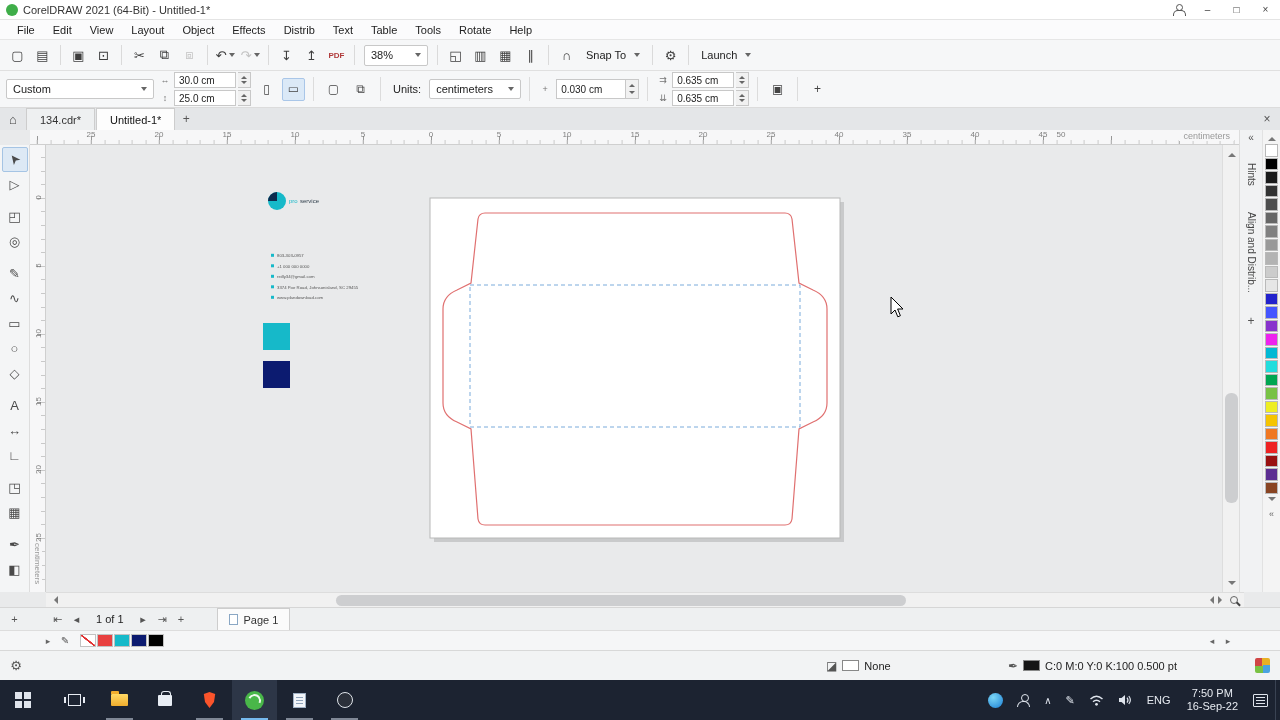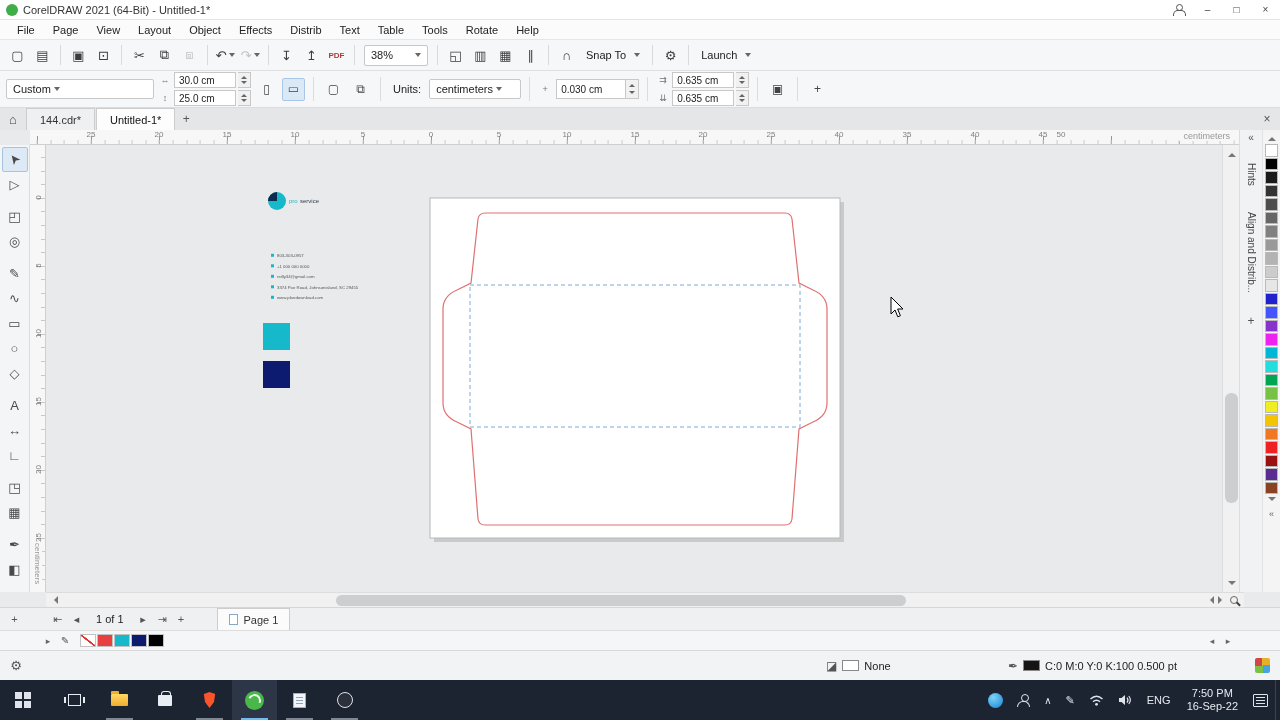--- a/index.html
+++ b/index.html
@@ -26,21 +26,21 @@
   .tb-btn{width:25px;height:24px;display:flex;align-items:center;justify-content:center;color:#3d3d3d;font-size:13px;border-radius:2px}
   .tb-btn.disabled{color:#c3c3c3}
   .tb-txticon{font-size:8px;font-weight:bold;color:#b03a3a}
   .tb-sep{width:1px;height:20px;background:#dadada;margin:0 5px}
   .tb-select{display:flex;align-items:center;justify-content:space-between;height:21px;background:#fff;border:1px solid #c8c8c8;border-radius:2px;padding:0 6px;margin:0 4px;font-size:11px;min-width:64px;color:#222}
   .tb-menubtn{display:flex;align-items:center;font-size:11px;padding:0 7px;gap:5px;color:#222}
   .drop-arrow{width:0;height:0;border-left:3px solid transparent;border-right:3px solid transparent;border-top:4px solid #666;margin-left:3px;flex:none}
 
   
   #propbar{left:0;top:71px;width:1280px;height:37px;background:#f6f7f8;border-bottom:1px solid #dcdcdc;display:flex;align-items:center;padding-left:6px;gap:4px}
-  .pb-select{height:20px;background:#fff;border:1px solid #c8c8c8;display:flex;align-items:center;justify-content:flex-start;padding:0 6px;font-size:11px;border-radius:2px}
+  .pb-select{height:20px;background:#fff;border:1px solid #c8c8c8;display:flex;align-items:center;justify-content:space-between;padding:0 6px;font-size:11px;border-radius:2px}
   .pb-select.preset{width:148px}
   .pb-select.units{width:92px}
   .dim-col{display:flex;flex-direction:column;gap:2px}
   .dim-row{display:flex;align-items:center;gap:2px}
   .pb-ico{width:14px;text-align:center;color:#777;font-size:9px;flex:none}
   .pb-input{width:62px;height:16px;background:#fff;border:1px solid #c8c8c8;font-size:10px;display:flex;align-items:center;padding:0 4px;color:#222}
   .pb-input.tall{height:20px;width:70px}
   .spin{width:13px;display:flex;flex-direction:column;border:1px solid #c8c8c8;border-left:none;background:#f1f1f1;align-self:stretch}
   .spin i{flex:1;display:flex;align-items:center;justify-content:center}
   .tri-up{width:0;height:0;border:3px solid transparent;border-bottom:3px solid #666;margin-bottom:1px}
@@ -187,21 +187,21 @@
       </div>
     <div class="tbc">–</div>
     <div class="tbc">□</div>
     <div class="tbc">×</div>
   </div>
 </div>
 
 <div id="menubar" class="abs">
   <div style="display:flex">
       <div class="menu-item">File</div>
-      <div class="menu-item">Page</div>
+      <div class="menu-item">Edit</div>
       <div class="menu-item">View</div>
       <div class="menu-item">Layout</div>
       <div class="menu-item">Object</div>
       <div class="menu-item">Effects</div>
       <div class="menu-item">Distrib</div>
       <div class="menu-item">Text</div>
       <div class="menu-item">Table</div>
       <div class="menu-item">Tools</div>
       <div class="menu-item">Rotate</div>
       <div class="menu-item">Help</div>
@@ -373,21 +373,21 @@
     </div>
   </div>
   <div class="pb-sep"></div>
   <div class="pb-btn">▣</div>
   <div class="pb-sep"></div>
   <div class="pb-btn">+</div>
 </div>
 
 <div id="tabrow" class="abs">
   <div class="home-btn">⌂</div>
-  <div class="doc-tab">144.cdr*</div>
+  <div class="doc-tab">134.cdr*</div>
   <div class="doc-tab active">Untitled-1*</div>
   <div class="newtab-btn">+</div>
   <div class="tabrow-close">×</div>
 </div>
 
 <div id="hruler" class="abs">
   <div>
       <span class="hlab" style="left: 53px;">25</span>
       <span class="hlab" style="left: 121px;">20</span>
       <span class="hlab" style="left: 189px;">15</span>

